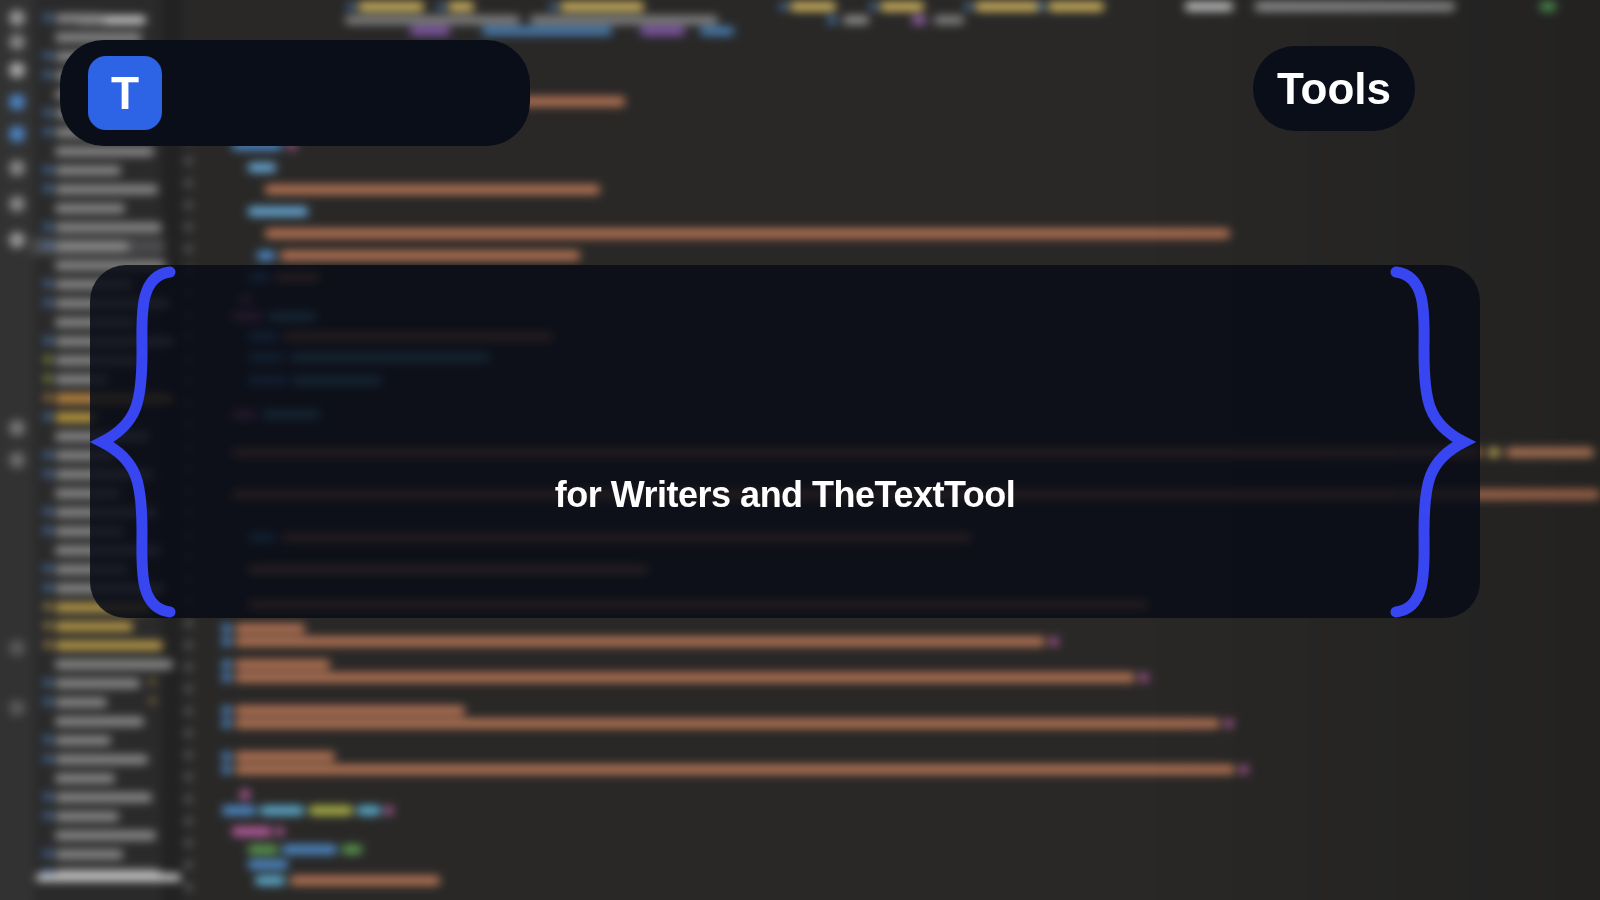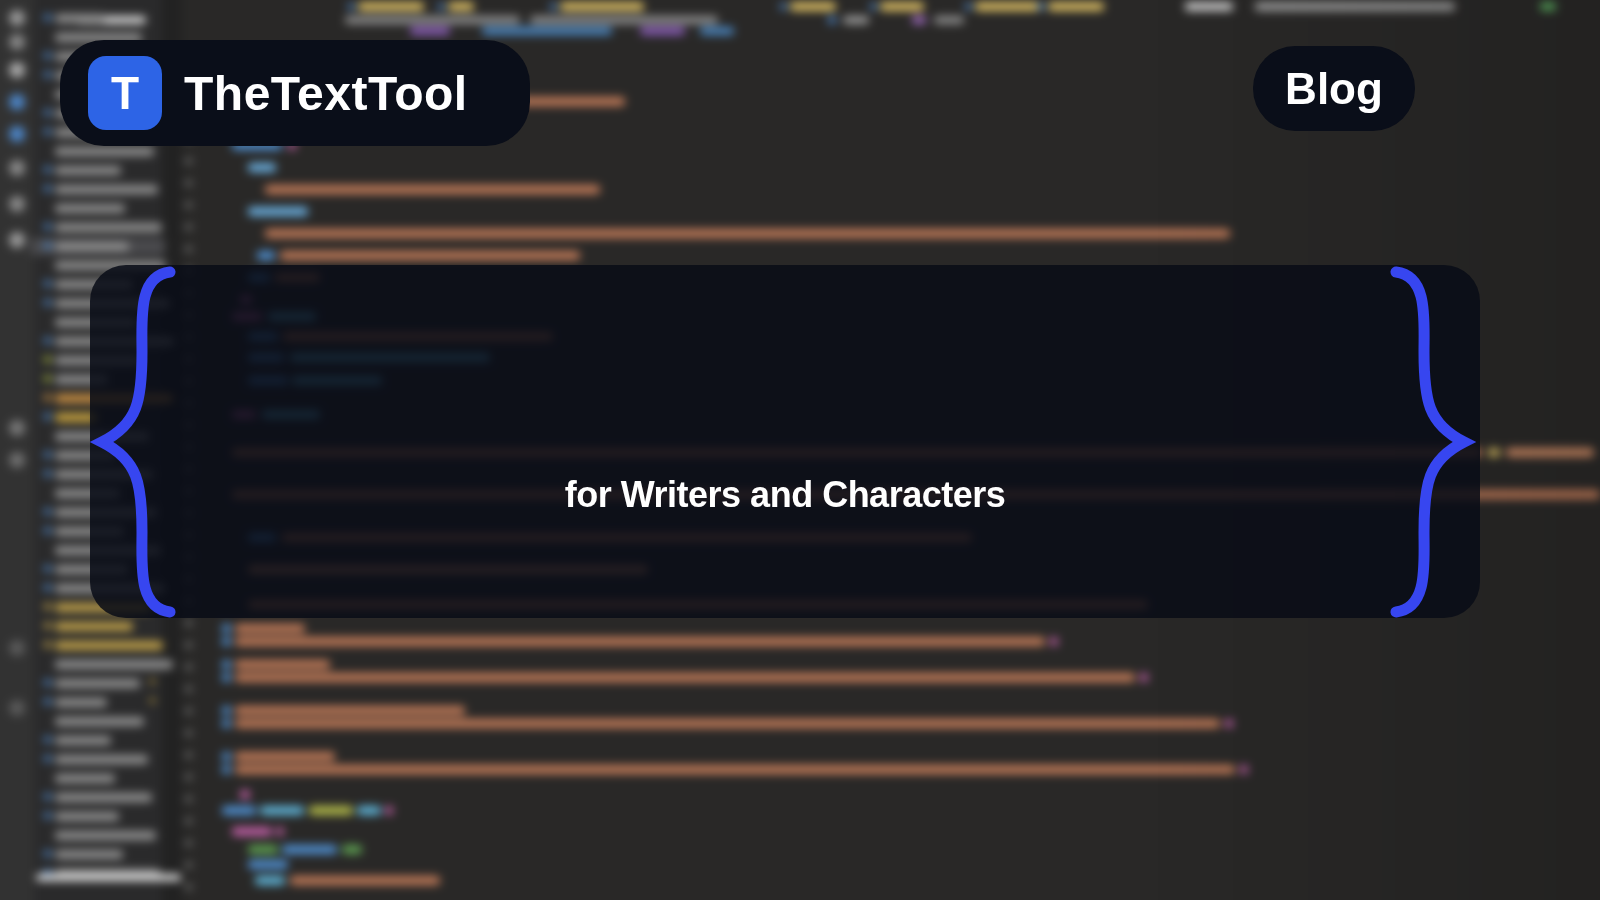--- a/index.html
+++ b/index.html
@@ -293,27 +293,26 @@
     <div class="blob" style="left: 248px; top: 860px; width: 40px; height: 9px; background: rgb(79, 143, 208);"></div>
     <div class="blob" style="left: 255px; top: 876px; width: 30px; height: 9px; background: rgb(95, 180, 216);"></div>
     <div class="blob" style="left: 290px; top: 876px; width: 150px; height: 9px; background: rgb(192, 122, 88);"></div>
   </div>
 <div id="fade"></div>
 
 <div class="fg brand-pill">
   <div class="brand-icon">
     <span>T</span>
   </div>
-  <div class="brand-name">TheTextTool</div>
 </div>
 
-<div class="fg blog-pill">Blog</div>
+<div class="fg blog-pill">Tools</div>
 
 <div class="fg hero-card">
-  <div class="hero-subtitle">for Writers and Characters</div>
+  <div class="hero-subtitle">for Writers and TheTextTool</div>
 </div>
 
 <svg class="brace brace-left" viewBox="0 0 92 352">
   <path d="M 84 6 C 52 10 56 52 56 86 C 56 134 52 158 16 176 C 52 194 56 218 56 266 C 56 300 52 342 84 346"></path>
 </svg>
 <svg class="brace brace-right" viewBox="0 0 92 352">
   <path d="M 84 6 C 52 10 56 52 56 86 C 56 134 52 158 16 176 C 52 194 56 218 56 266 C 56 300 52 342 84 346"></path>
 </svg>
 
 </body></html>

